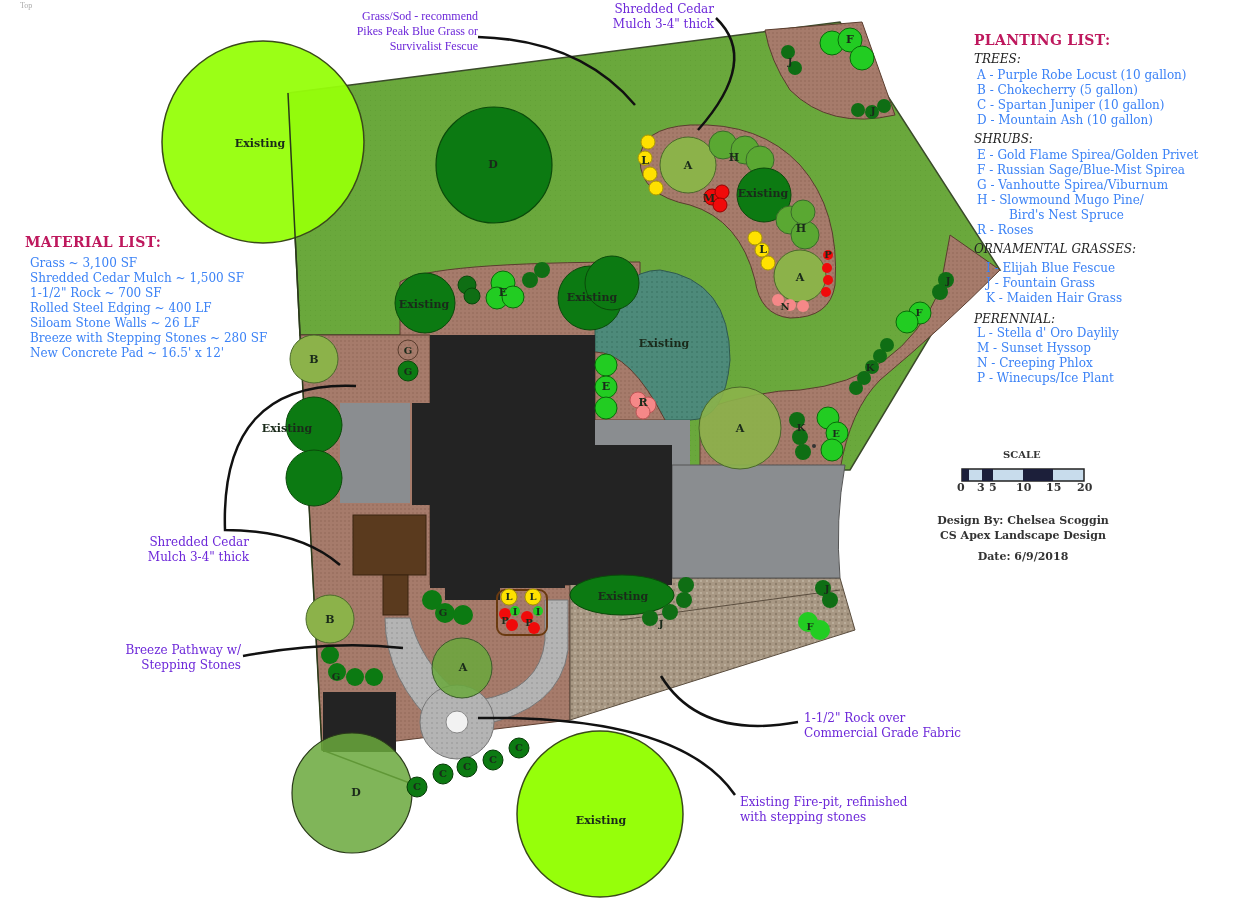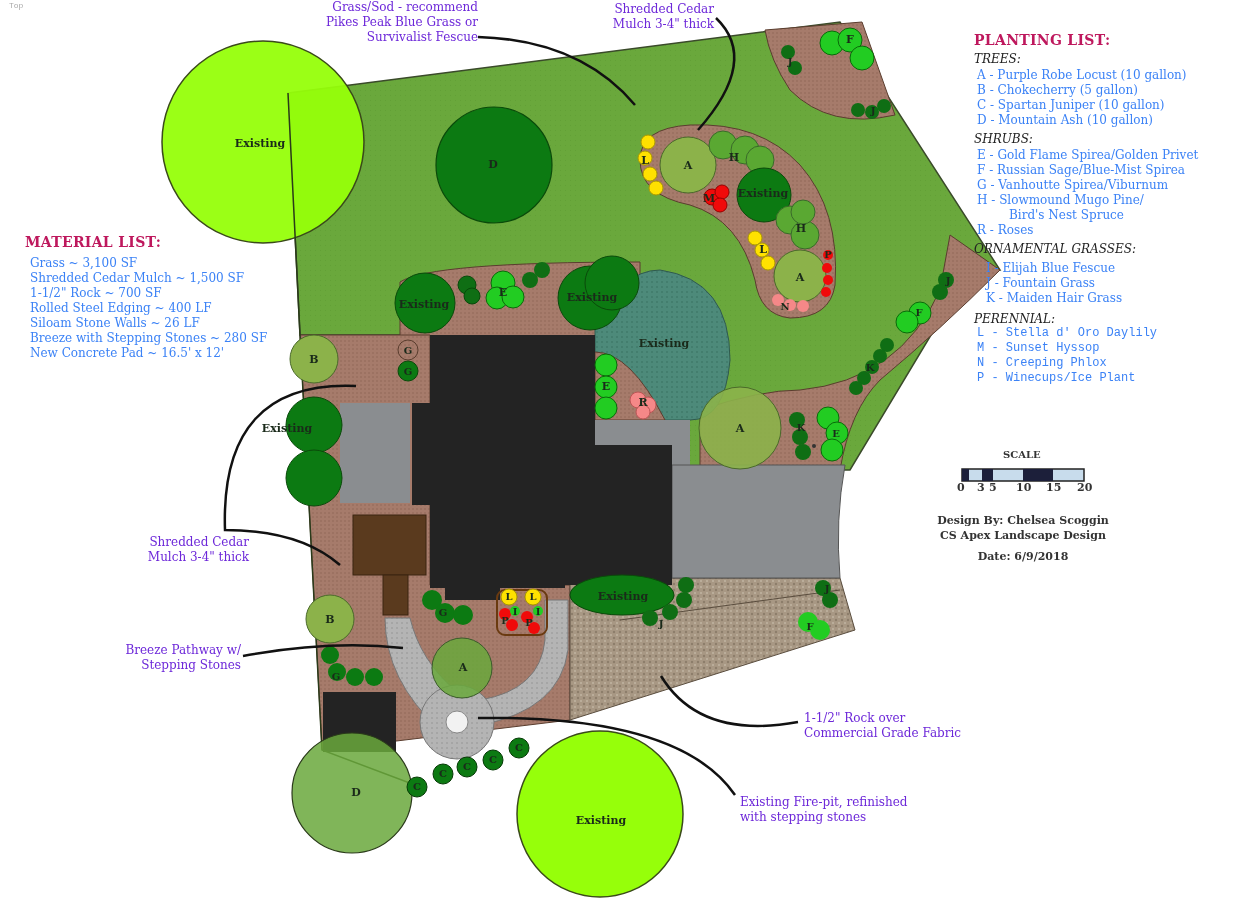--- a/index.html
+++ b/index.html
@@ -6,21 +6,21 @@
   body{width:1245px;height:920px;position:relative;overflow:hidden;font-family:"DejaVu Serif","Liberation Serif",serif;color:#333;}
   #plan{position:absolute;left:0;top:0;width:1245px;height:920px;}
   .tag{font-family:"DejaVu Serif",serif;font-weight:bold;font-size:11px;fill:#1a2a1a;text-anchor:middle;dominant-baseline:middle;}
   .tag-sm{font-size:10px;}
   .note{position:absolute;font-size:12px;line-height:15px;color:#6d28d9;white-space:nowrap;}
   .note.right{text-align:right;}
   .panel{position:absolute;}
   .h1{font-weight:bold;font-size:14px;color:#be185d;letter-spacing:.3px;}
   .h2{font-weight:normal;font-style:italic;font-size:12px;color:#222;margin-top:4px;}
   .li{font-size:12px;line-height:15px;color:#3b82f6;}
-  .tiny{position:absolute;left:9px;top:1px;font-family:Liberation Mono, monospace;font-size:8px;color:#aaa;}
+  .tiny{position:absolute;left:20px;top:1px;font-family:Liberation Serif, serif;font-size:8px;color:#aaa;}
   .credit{position:absolute;font-weight:bold;font-size:11px;color:#333;text-align:center;line-height:15px;}
 </style>
 </head>
 <body>
 
 <svg id="plan" viewBox="0 0 1245 920" xmlns="http://www.w3.org/2000/svg">
   <defs>
     <pattern id="mulchPat" width="4" height="4" patternUnits="userSpaceOnUse">
       <rect width="4" height="4" fill="#a67b6b"></rect>
       <rect width="2" height="2" fill="#9c7262"></rect>
@@ -279,21 +279,21 @@
   <g>
     <rect x="962" y="469" width="122" height="12" fill="#c8dcec" stroke="#222" stroke-width="1.5"></rect>
     <rect x="962" y="469" width="7" height="12" fill="#1c1f3a"></rect>
     <rect x="982" y="469" width="11" height="12" fill="#1c1f3a"></rect>
     <rect x="1023" y="469" width="30" height="12" fill="#1c1f3a"></rect>
   </g>
 </svg>
 
 <div class="tiny">Top</div>
 
-<div class="note right" style="right:767px;top:0;">
+<div class="note right" style="right:767px;top:9px;font-family:Liberation Serif, serif;">
   <div>Grass/Sod - recommend</div>
   <div>Pikes Peak Blue Grass or</div>
   <div>Survivalist Fescue</div>
 </div>
 <div class="note right" style="right:531px;top:2px;">
   <div>Shredded Cedar</div>
   <div>Mulch 3-4" thick</div>
 </div>
 <div class="note right" style="right:996px;top:535px;">
   <div>Shredded Cedar</div>
@@ -343,21 +343,21 @@
     <div class="li" style="padding-left:32px;">Bird's Nest Spruce</div>
     <div class="li">R - Roses</div>
   </div>
   <div class="h2">ORNAMENTAL GRASSES:</div>
   <div style="padding-left:12px;margin-top:5px;">
     <div class="li">I - Elijah Blue Fescue</div>
     <div class="li">J - Fountain Grass</div>
     <div class="li">K - Maiden Hair Grass</div>
   </div>
   <div class="h2" style="margin-top:6px;">PERENNIAL:</div>
-  <div style="padding-left:3px;font-family:Liberation Mono, monospace;">
+  <div style="padding-left:3px;">
     <div class="li">L - Stella d' Oro Daylily</div>
     <div class="li">M - Sunset Hyssop</div>
     <div class="li">N - Creeping Phlox</div>
     <div class="li">P - Winecups/Ice Plant</div>
   </div>
 </div>
 
 <div class="credit" style="left:1003px;top:447px;font-size:10px;">SCALE</div>
 <div style="position:absolute;left:957px;top:481px;width:140px;height:14px;font-size:11px;font-weight:bold;color:#333;">
   <span style="position:absolute;left:0;">0</span>

